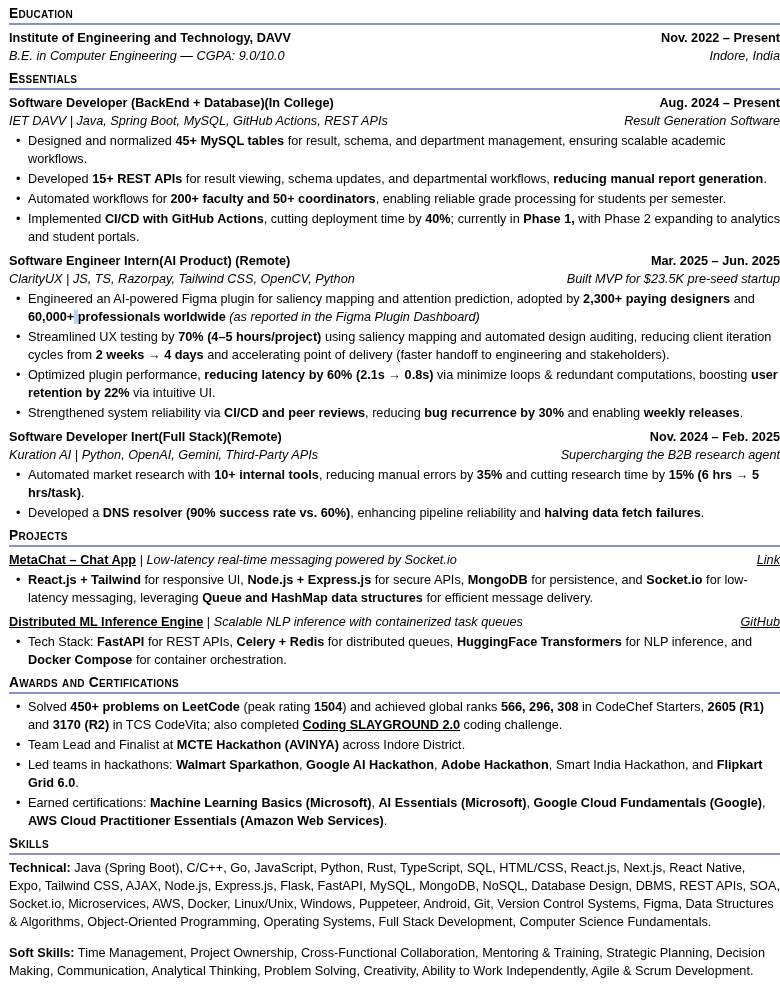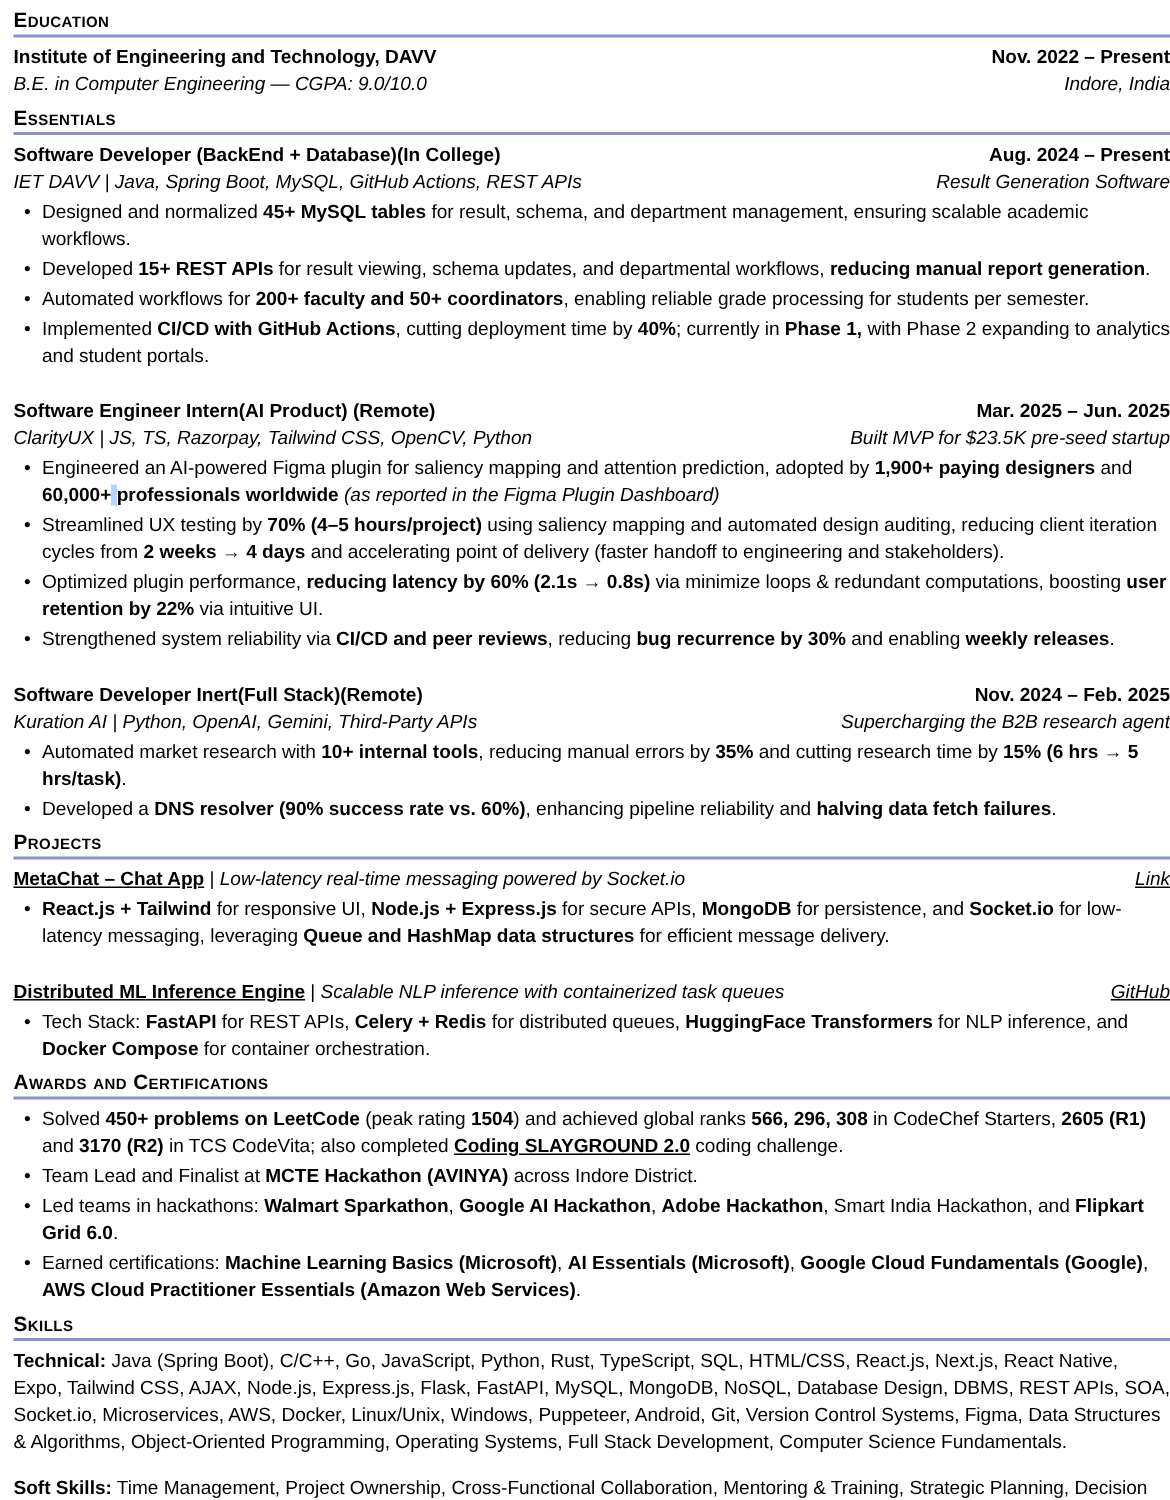--- a/index.html
+++ b/index.html
@@ -19,21 +19,21 @@
   section:first-child .sec-title{margin-top:1px;}
   .row{display:flex;justify-content:space-between;align-items:center;}
   .row .left{flex:1 1 auto;padding-right:12px;}
   .row .right{white-space:nowrap;text-align:right;}
   .sub{font-style:italic;}
   .b{font-weight:700;}
   .i{font-style:italic;}
   .u{text-decoration:underline;}
   .hl{background:var(--hl);}
   .entry{margin-top:2px;}
-  .entry + .entry{margin-top:19px;}
+  .entry + .entry{margin-top:6px;}
   .bullet{position:relative;padding-left:19px;margin-top:2px;}
   .bullet::before{content:"\2022";position:absolute;left:7px;top:0;}
   .para{margin-top:2px;}
   .para + .para{margin-top:13px;}
   .pipe{font-weight:400;}
 </style>
 </head>
 <body>
 
 <div class="page">
@@ -71,21 +71,21 @@
         </div>
         <div class="entry">
           <div class="row">
             <span class="left b">Software Engineer Intern(AI Product) (Remote)</span>
             <span class="right b">Mar. 2025 – Jun. 2025</span>
           </div>
           <div class="row sub">
             <span class="left">ClarityUX | JS, TS, Razorpay, Tailwind CSS, OpenCV, Python</span>
             <span class="right">Built MVP for $23.5K pre-seed startup</span>
           </div>
-          <div class="bullet"><span>Engineered an AI-powered Figma plugin for saliency mapping and attention prediction, adopted by </span><span class="b">1,900+ paying designers</span><span> and </span><span class="b">60,000+</span><span class="hl"> </span><span class="b">professionals worldwide</span><span> </span><span class="i">(as reported in the Figma Plugin Dashboard)</span></div>
+          <div class="bullet"><span>Engineered an AI-powered Figma plugin for saliency mapping and attention prediction, adopted by </span><span class="b">2,300+ paying designers</span><span> and </span><span class="b">60,000+</span><span class="hl"> </span><span class="b">professionals worldwide</span><span> </span><span class="i">(as reported in the Figma Plugin Dashboard)</span></div>
           <div class="bullet"><span>Streamlined UX testing by </span><span class="b">70% (4–5 hours/project)</span><span> using saliency mapping and automated design auditing, reducing client iteration cycles from </span><span class="b">2 weeks</span><span> → </span><span class="b">4 days</span><span> and accelerating point of delivery (faster handoff to engineering and stakeholders).</span></div>
           <div class="bullet"><span>Optimized plugin performance, </span><span class="b">reducing latency by 60% (2.1s </span><span>→</span><span class="b"> 0.8s)</span><span> via minimize loops &amp; redundant computations, boosting </span><span class="b">user retention by 22%</span><span> via intuitive UI.</span></div>
           <div class="bullet"><span>Strengthened system reliability via </span><span class="b">CI/CD and peer reviews</span><span>, reducing </span><span class="b">bug recurrence by 30%</span><span> and enabling </span><span class="b">weekly releases</span><span>.</span></div>
         </div>
         <div class="entry">
           <div class="row">
             <span class="left b">Software Developer Inert(Full Stack)(Remote)</span>
             <span class="right b">Nov. 2024 – Feb. 2025</span>
           </div>
           <div class="row sub">

